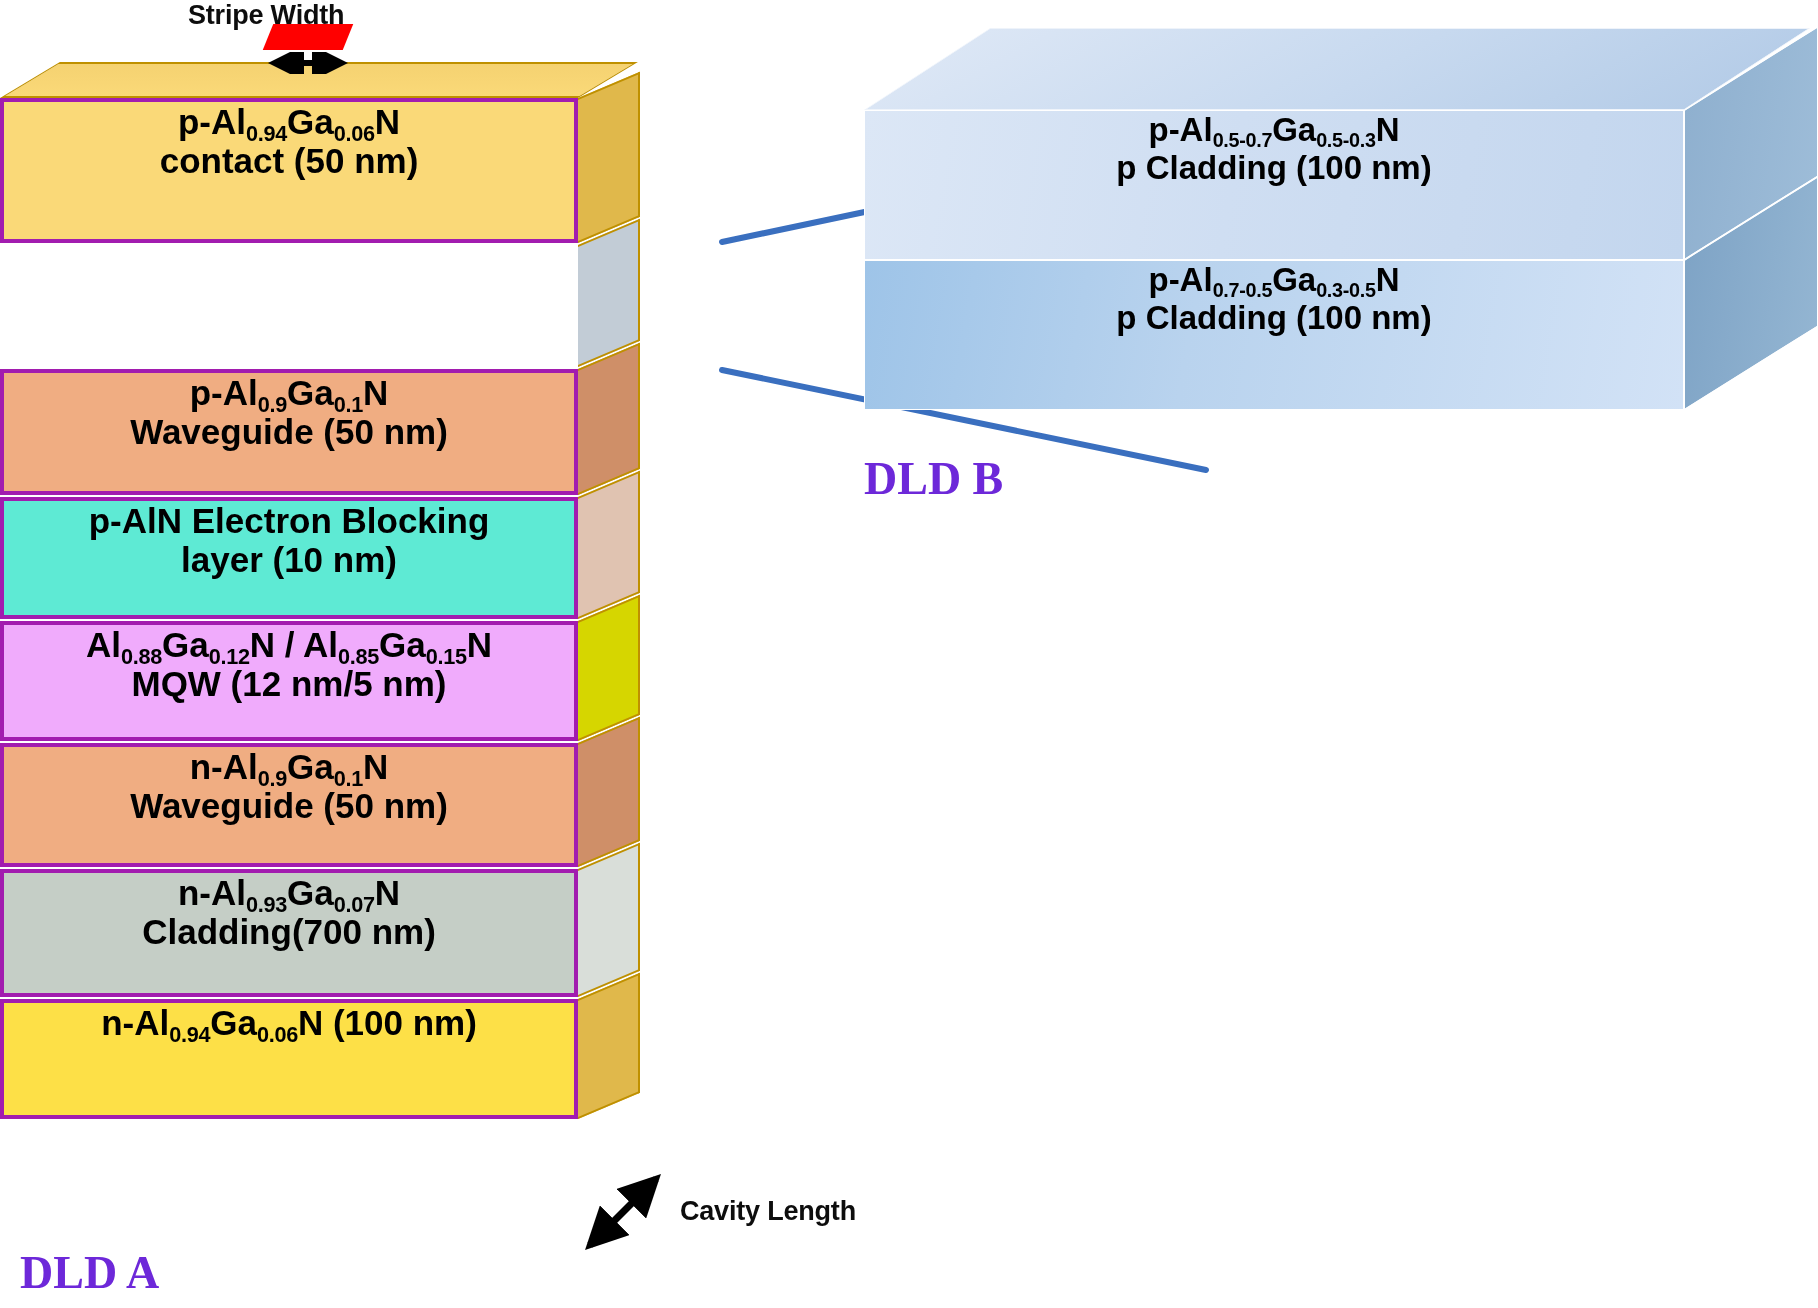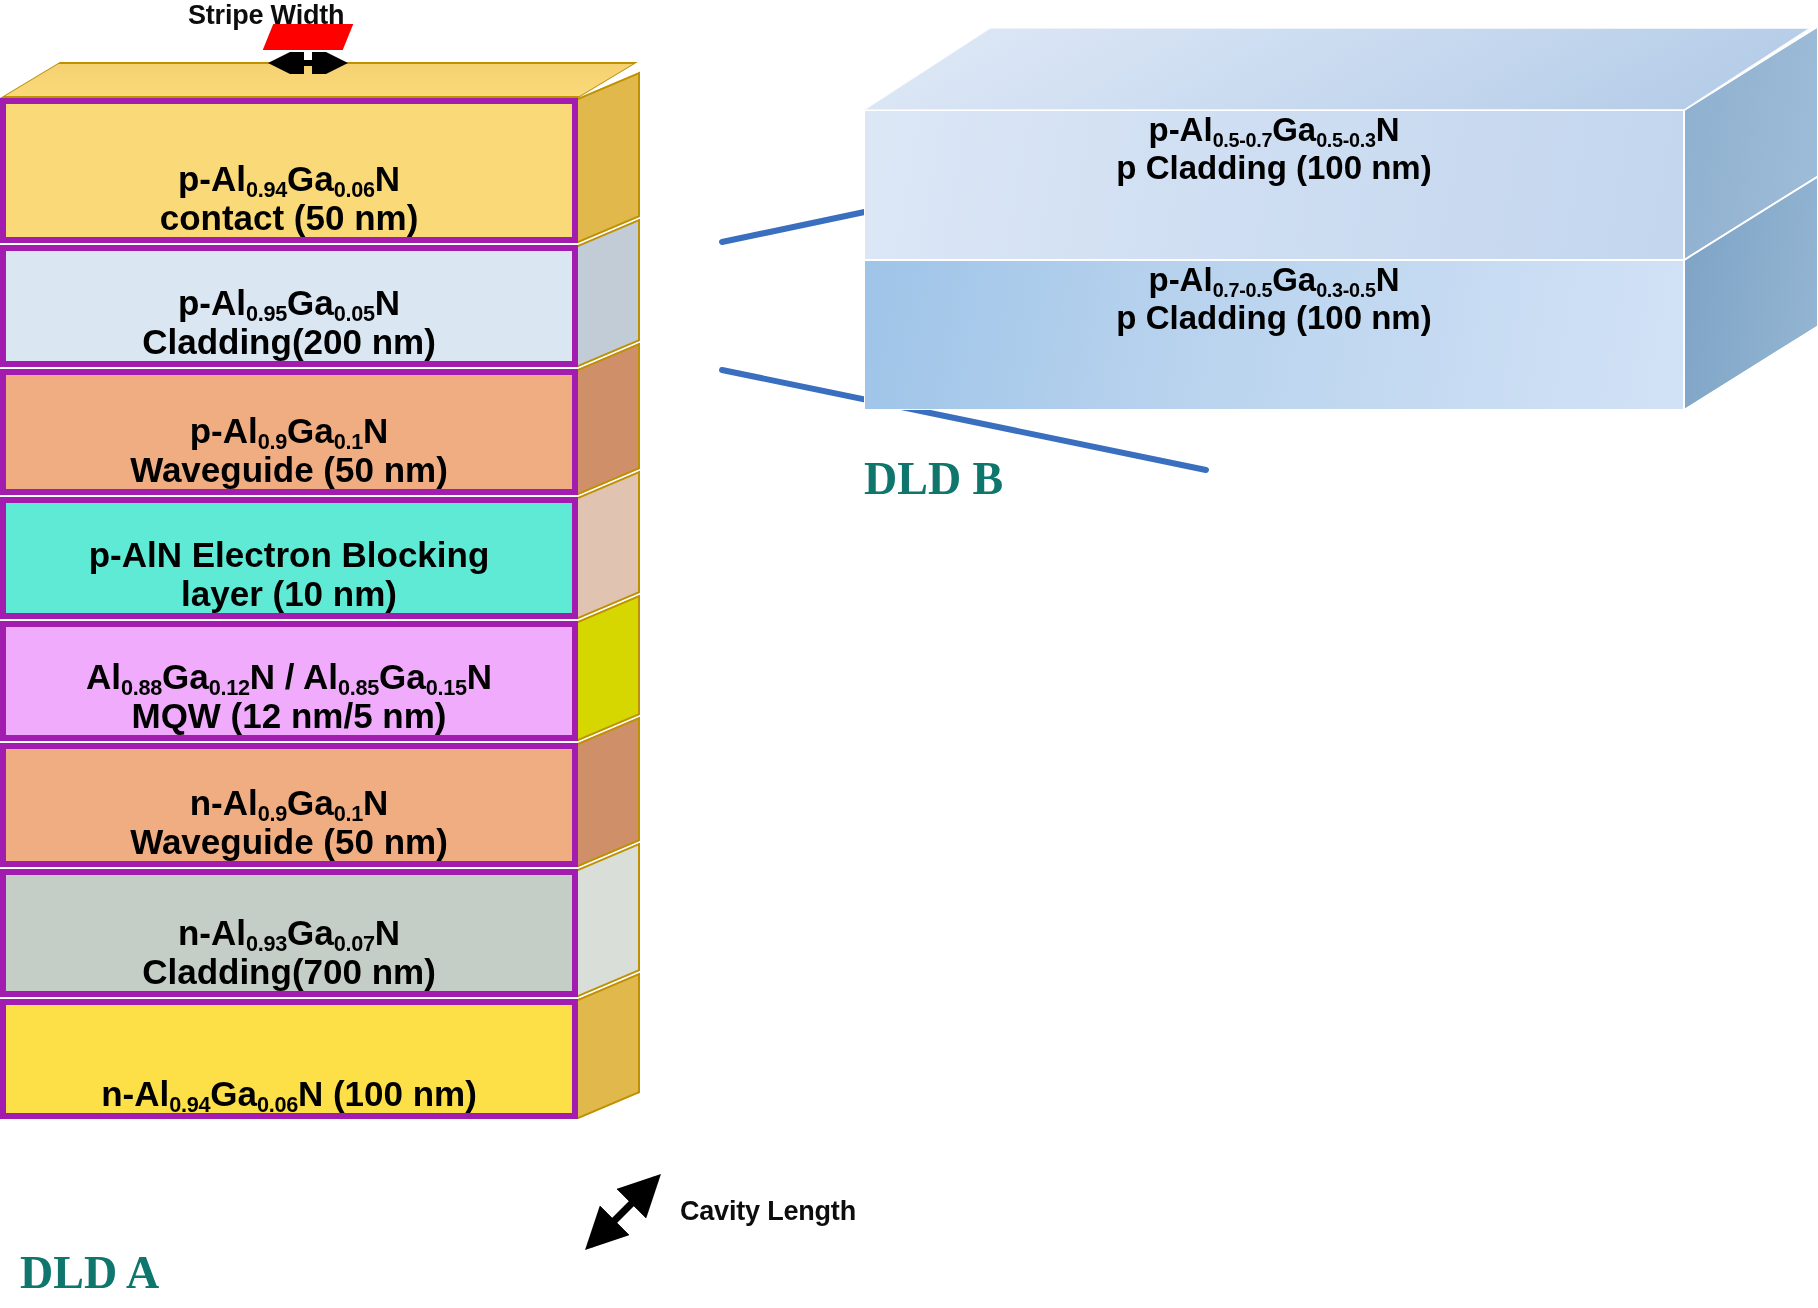--- a/index.html
+++ b/index.html
@@ -21,40 +21,40 @@
     font-weight: bold;
     color: #0d0d0d;
     font-size: 27px;
     letter-spacing: -0.2px;
     white-space: nowrap;
   }
   .serif-lbl {
     font-family: "Liberation Serif", serif;
     font-weight: bold;
     font-size: 46px;
-    color: #0f766e;
+    color: #6d28d9;
     white-space: nowrap;
   }
 
   
   #dld-a-stack {
     position: absolute;
     left: 0px;
     top: 62px;
     width: 640px;
     height: 1078px;
   }
   .layer {
     position: absolute;
     left: 0px;
     width: 578px;
     box-sizing: border-box;
-    border: 6px solid #a21caf;
+    border: 4px solid #a21caf;
     display: flex;
-    align-items: flex-end;
+    align-items: flex-start;
     justify-content: center;
     text-align: center;
     z-index: 3;
   }
   .layer .txt {
     font-weight: bold;
     color: #000000;
     line-height: 1.12;
     padding: 0 4px;
     white-space: nowrap;
@@ -214,23 +214,20 @@
   <line x1="722" y1="370" x2="1206" y2="470" stroke="#3a6fbf" stroke-width="6" stroke-linecap="round"></line>
 </svg>
 
 <div id="dld-a-stack">
   <div id="top-face"></div>
 <div class="side" style="top: 36px; height: 145px; background: rgb(224, 184, 75);"></div>
     <div class="layer" style="top: 36px; height: 145px; background: rgb(250, 217, 120);">
       <div class="txt" style="font-size: 35px;">p-Al<sub>0.94</sub>Ga<sub>0.06</sub>N<br>contact (50 nm)</div>
     </div>
     <div class="side" style="top: 183px; height: 122px; background: rgb(194, 204, 214);"></div>
-    <div class="layer" style="top: 183px; height: 122px; background: rgb(218, 230, 242);">
-      <div class="txt" style="font-size: 35px;">p-Al<sub>0.95</sub>Ga<sub>0.05</sub>N<br>Cladding(200 nm)</div>
-    </div>
     <div class="side" style="top: 307px; height: 126px; background: rgb(207, 143, 104);"></div>
     <div class="layer" style="top: 307px; height: 126px; background: rgb(240, 173, 130);">
       <div class="txt" style="font-size: 35px;">p-Al<sub>0.9</sub>Ga<sub>0.1</sub>N<br>Waveguide (50 nm)</div>
     </div>
     <div class="side" style="top: 435px; height: 122px; background: rgb(224, 195, 177);"></div>
     <div class="layer" style="top: 435px; height: 122px; background: #5eead4;">
       <div class="txt" style="font-size: 35px;">p-AlN Electron Blocking<br>layer (10 nm)</div>
     </div>
     <div class="side" style="top: 559px; height: 120px; background: rgb(214, 214, 0);"></div>
     <div class="layer" style="top: 559px; height: 120px; background: #f0abfc;">

